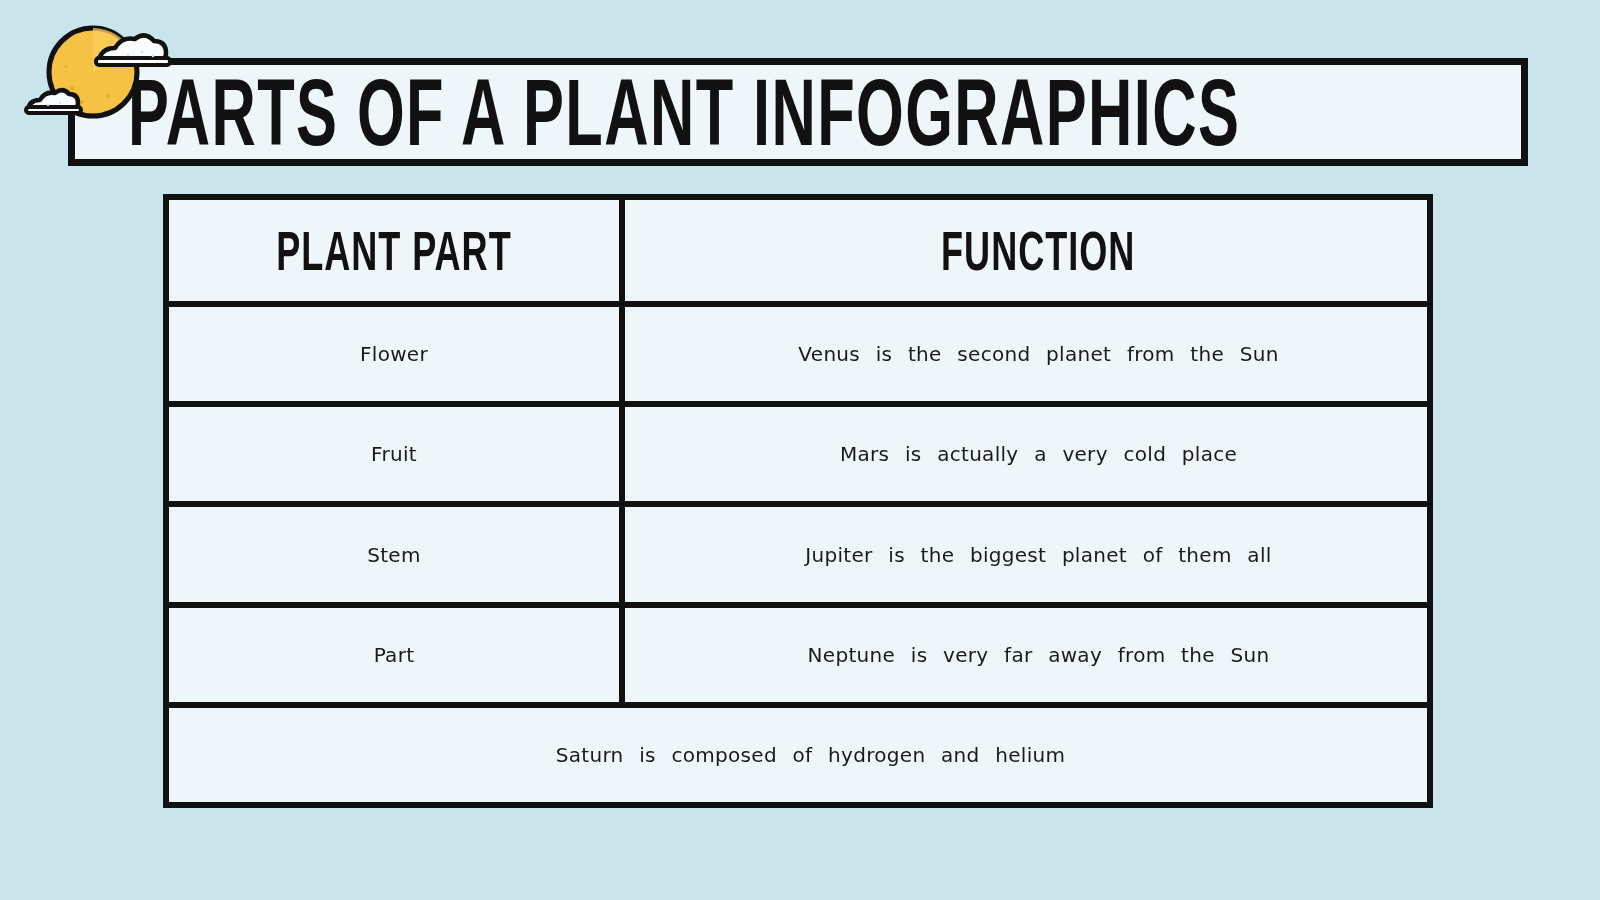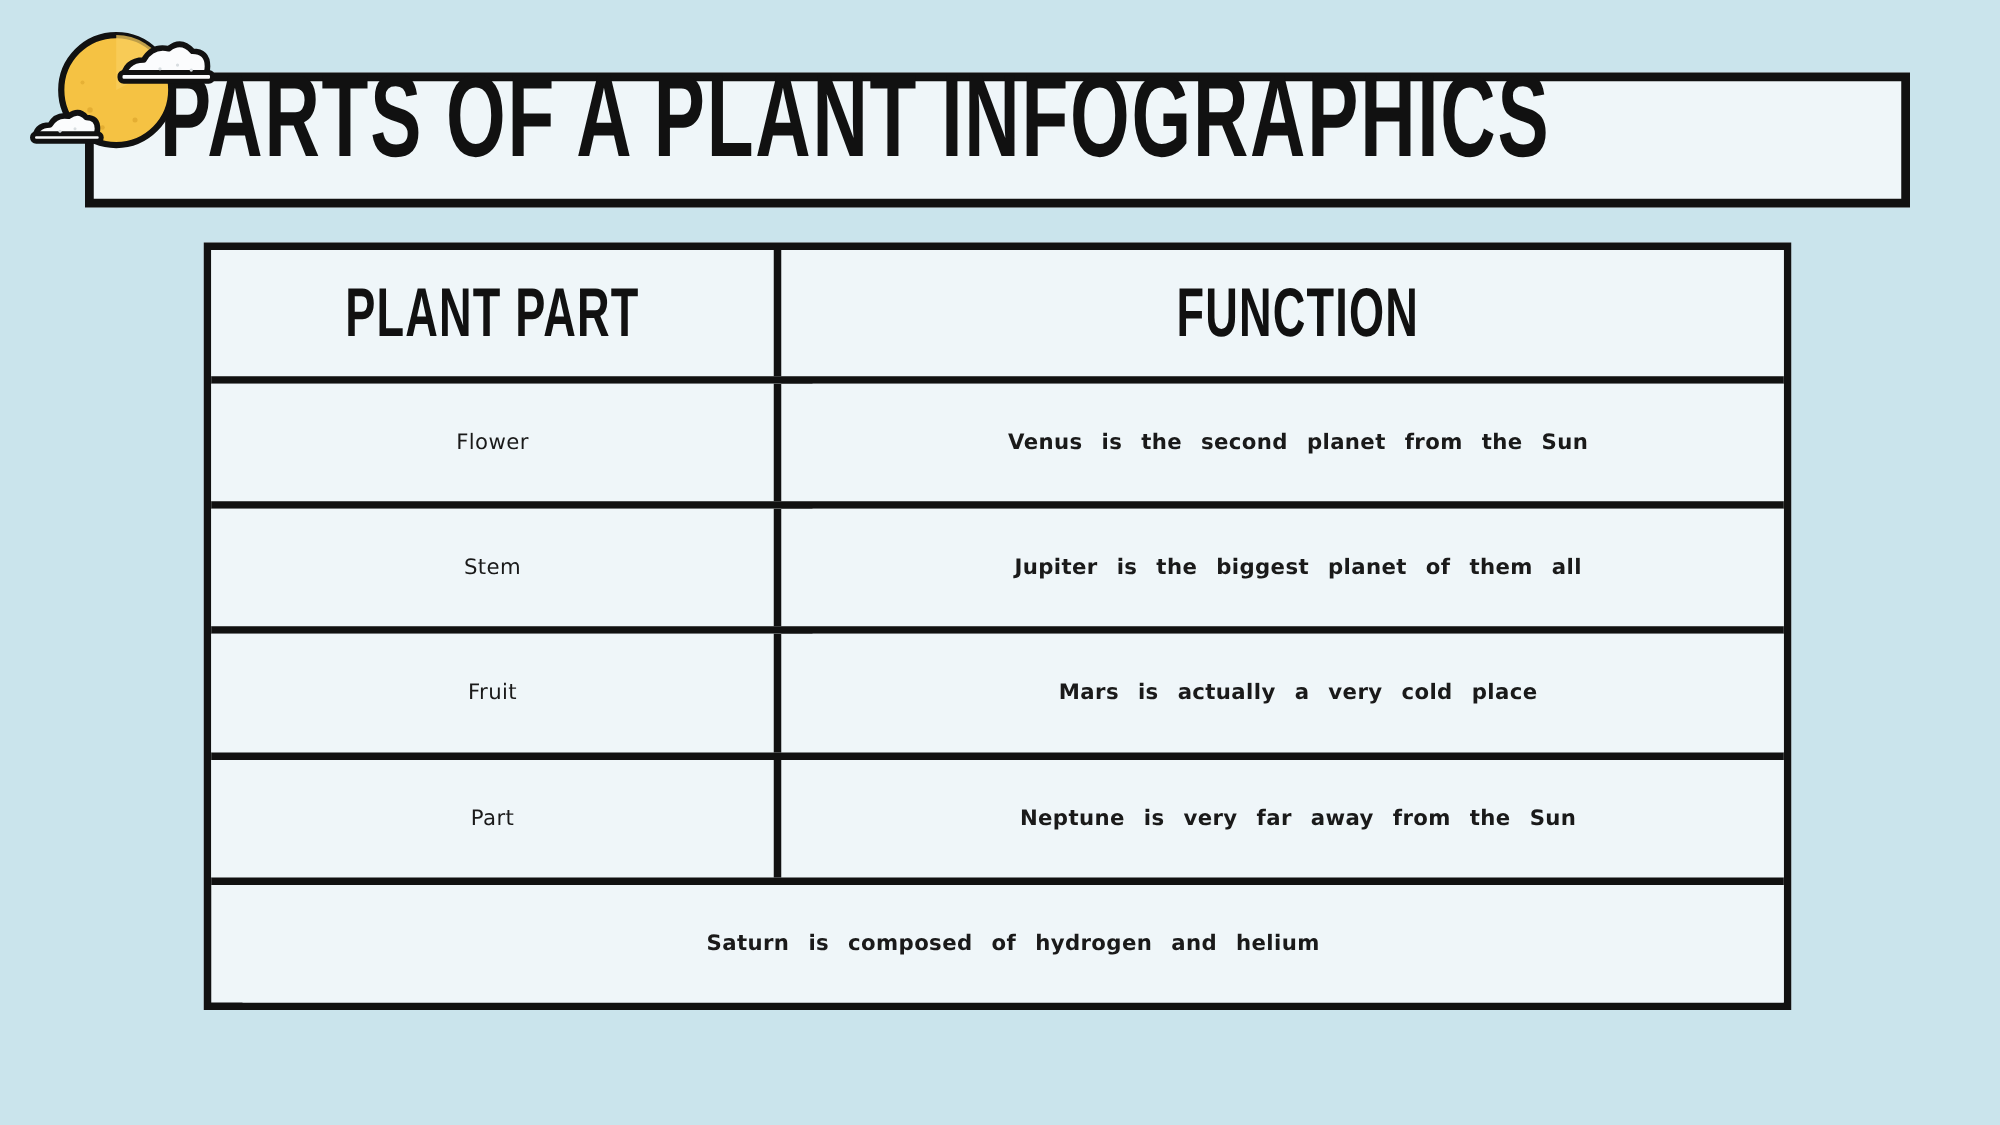--- a/index.html
+++ b/index.html
@@ -25,20 +25,21 @@
   .title-banner {
     position: absolute;
     left: 68px;
     top: 58px;
     width: 1460px;
     height: 108px;
     background: #eff6f9;
     border: 7px solid #111111;
     box-sizing: border-box;
     display: flex;
+    align-items: center;
     z-index: 2;
   }
   .title-text {
     font-family: "Liberation Sans Narrow", "Liberation Sans", sans-serif;
     font-size: 66px;
     line-height: 1;
     font-weight: 700;
     color: #111111;
     letter-spacing: 1.5px;
     margin-left: 53px;
@@ -108,29 +109,28 @@
     font-weight: 700;
     color: #111111;
     letter-spacing: 1px;
     line-height: 1;
     transform: scaleY(1.45) scaleX(0.95);
     text-transform: uppercase;
   }
 
   .body-label {
     font-family: "DejaVu Sans", sans-serif;
-    font-size: 17px;
+    font-size: 20px;
     font-weight: 400;
     color: #1a1a1a;
     letter-spacing: 0.3px;
     line-height: 1.2;
   }
   .body-label.func {
     word-spacing: 9px;
-    font-weight: bold;
   }
 </style>
 </head>
 <body>
 
 <div id="slide">
 
   <div class="title-banner">
     <div class="title-text">Parts of a Plant Infographics</div>
   </div>
@@ -179,33 +179,33 @@
       <div class="cell col-part">
         <span class="body-label">Flower</span>
       </div>
       <div class="cell col-func">
         <span class="body-label func">Venus is the second planet from the Sun</span>
       </div>
     </div>
 
     <div class="t-row">
       <div class="cell col-part">
+        <span class="body-label">Fruit</span>
+      </div>
+      <div class="cell col-func">
+        <span class="body-label func">Mars is actually a very cold place</span>
+      </div>
+    </div>
+
+    <div class="t-row">
+      <div class="cell col-part">
         <span class="body-label">Stem</span>
       </div>
       <div class="cell col-func">
         <span class="body-label func">Jupiter is the biggest planet of them all</span>
-      </div>
-    </div>
-
-    <div class="t-row">
-      <div class="cell col-part">
-        <span class="body-label">Fruit</span>
-      </div>
-      <div class="cell col-func">
-        <span class="body-label func">Mars is actually a very cold place</span>
       </div>
     </div>
 
     <div class="t-row">
       <div class="cell col-part">
         <span class="body-label">Part</span>
       </div>
       <div class="cell col-func">
         <span class="body-label func">Neptune is very far away from the Sun</span>
       </div>

